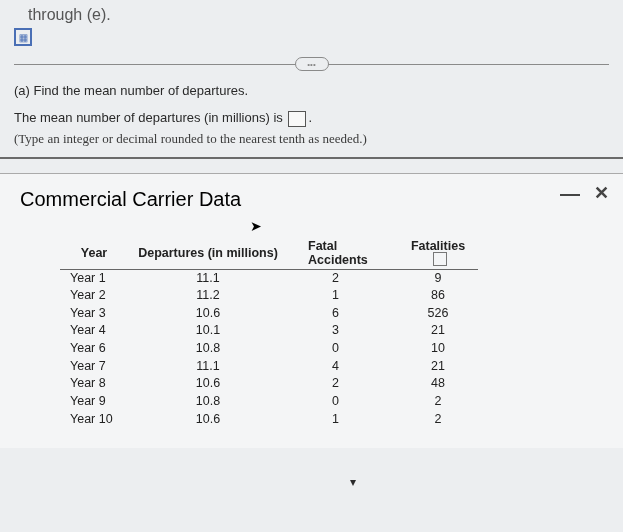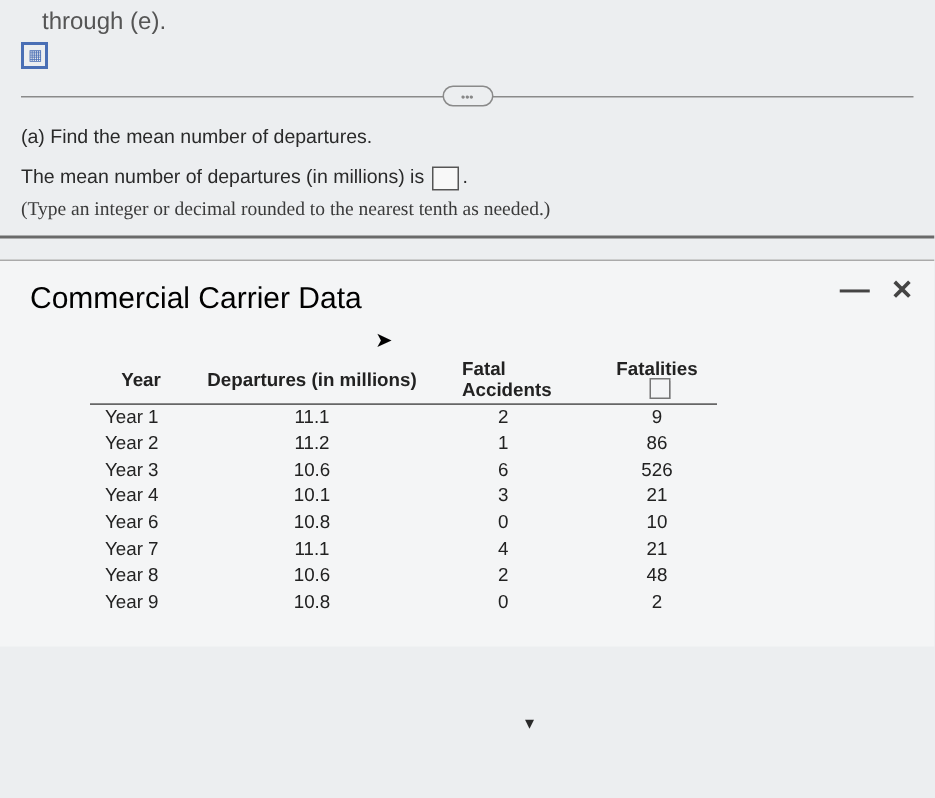--- a/index.html
+++ b/index.html
@@ -130,17 +130,23 @@
             <td>10.6</td>
             <td class="fa">2</td>
             <td>48</td>
           </tr>
           <tr>
             <td class="year">Year 9</td>
             <td>10.8</td>
             <td class="fa">0</td>
             <td>2</td>
           </tr>
+          <tr>
+            <td class="year">Year 10</td>
+            <td>10.6</td>
+            <td class="fa">1</td>
+            <td>2</td>
+          </tr>
         </tbody>
     </table>
   </div>
 </div>
 <span class="mouse-dot">▾</span>
 
 </body></html>

